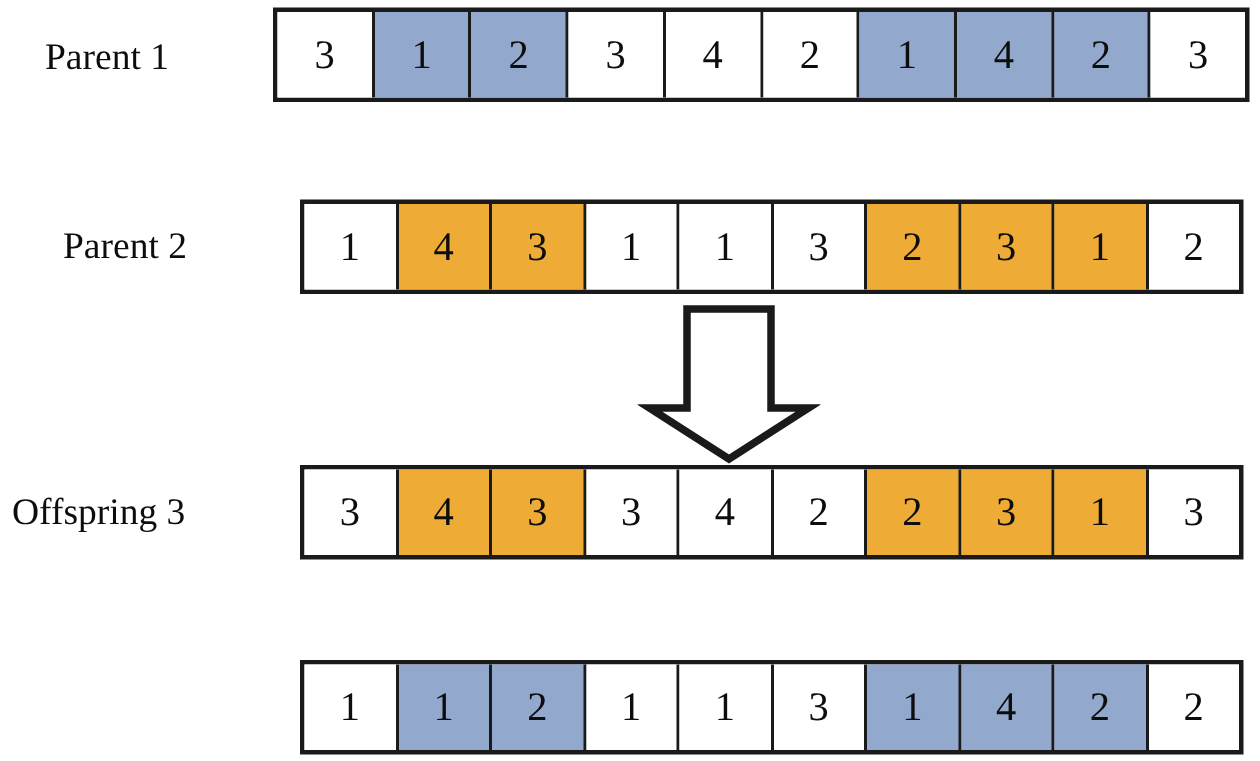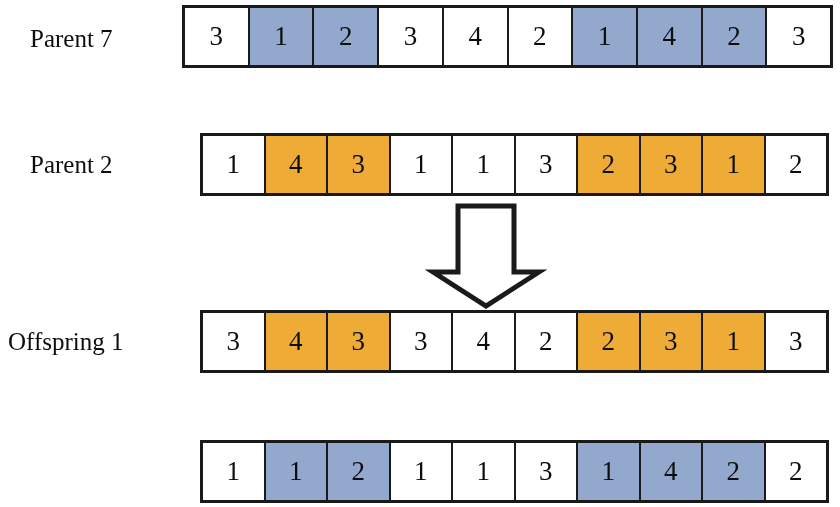--- a/index.html
+++ b/index.html
@@ -68,55 +68,55 @@
     top: 200px;
     width: 122px;
     height: 112px;
   }
 </style>
 </head>
 <body>
 
 <div class="diagram">
 
-  <div class="row-label" style="left:30px; top:26px;">Parent 7</div>
+  <div class="row-label" style="left:30px; top:26px;">Parent 1</div>
   <div class="chromosome" id="strip-0" style="left:182px; top:5px; width:651px; height:63px;">
       <div class="cell">3</div>
       <div class="cell hl-blue">1</div>
       <div class="cell hl-blue">2</div>
       <div class="cell">3</div>
       <div class="cell">4</div>
       <div class="cell">2</div>
       <div class="cell hl-blue">1</div>
       <div class="cell hl-blue">4</div>
       <div class="cell hl-blue">2</div>
       <div class="cell">3</div>
     </div>
 
-  <div class="row-label" style="left:30px; top:152px;">Parent 2</div>
+  <div class="row-label" style="left:42px; top:152px;">Parent 2</div>
   <div class="chromosome" id="strip-1" style="left:200px; top:133px; width:629px; height:63px;">
       <div class="cell">1</div>
       <div class="cell hl-orange">4</div>
       <div class="cell hl-orange">3</div>
       <div class="cell">1</div>
       <div class="cell">1</div>
       <div class="cell">3</div>
       <div class="cell hl-orange">2</div>
       <div class="cell hl-orange">3</div>
       <div class="cell hl-orange">1</div>
       <div class="cell">2</div>
     </div>
 
   <div class="arrow-wrap">
     <svg width="122" height="112" viewBox="0 0 122 112" aria-hidden="true">
       <polygon points="33,6 89,6 89,72 114,72 61,106 8,72 33,72" fill="#ffffff" stroke="#1a1a1a" stroke-width="5" stroke-linejoin="miter"></polygon>
     </svg>
   </div>
 
-  <div class="row-label" style="left:8px; top:329px;">Offspring 1</div>
+  <div class="row-label" style="left:8px; top:329px;">Offspring 3</div>
   <div class="chromosome" id="strip-2" style="left:200px; top:310px; width:629px; height:63px;">
       <div class="cell">3</div>
       <div class="cell hl-orange">4</div>
       <div class="cell hl-orange">3</div>
       <div class="cell">3</div>
       <div class="cell">4</div>
       <div class="cell">2</div>
       <div class="cell hl-orange">2</div>
       <div class="cell hl-orange">3</div>
       <div class="cell hl-orange">1</div>

